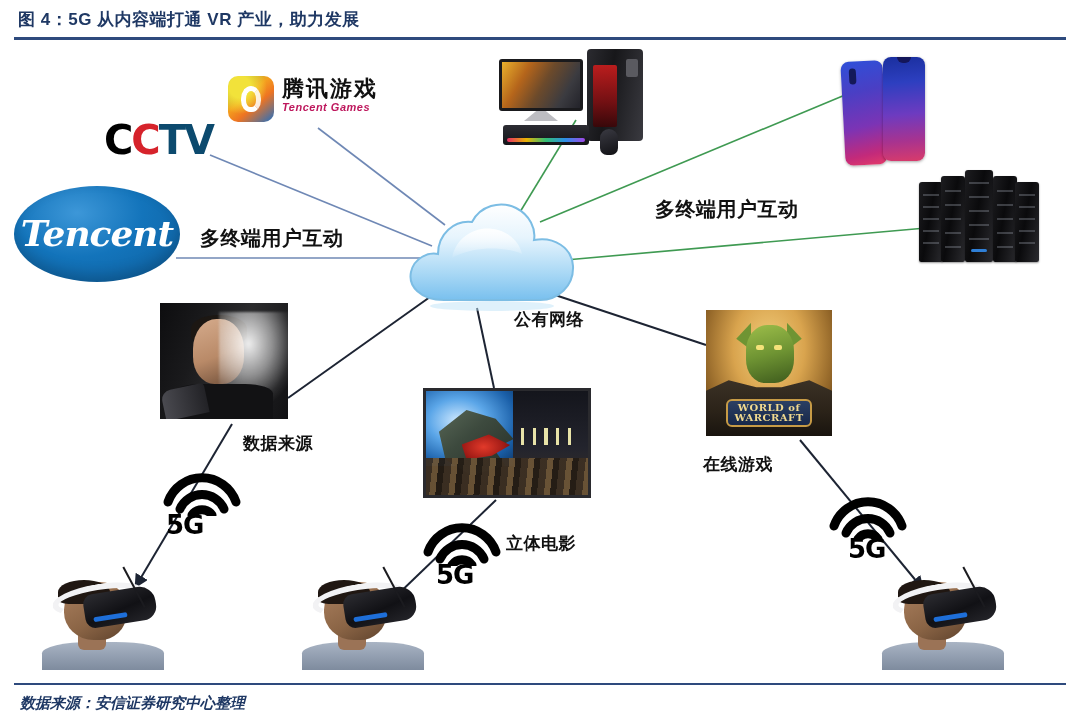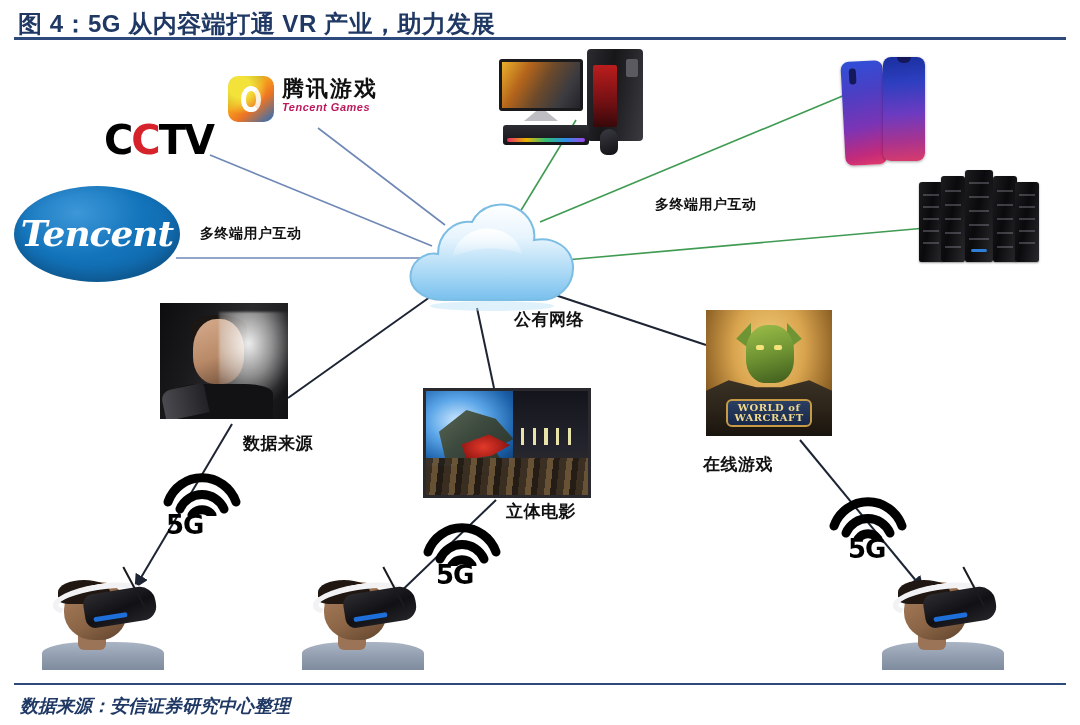--- a/index.html
+++ b/index.html
@@ -16,21 +16,21 @@
     height: 725px;
     background: #ffffff;
     overflow: hidden;
   }
 
   
   #fig-title {
     position: absolute;
     left: 18px;
     top: 8px;
-    font-size: 24px;
+    font-size: 17px;
     font-weight: bold;
     color: #1f3864;
     letter-spacing: 0.5px;
     white-space: nowrap;
     text-align: right;
   }
   #title-rule {
     position: absolute;
     left: 14px;
     top: 37px;
@@ -45,21 +45,21 @@
     left: 14px;
     top: 683px;
     width: 1052px;
     height: 2px;
     background: #2e4a7d;
   }
   #source-note {
     position: absolute;
     left: 20px;
     top: 694px;
-    font-size: 18px;
+    font-size: 15px;
     font-weight: bold;
     font-style: italic;
     color: #1f3864;
     white-space: nowrap;
   }
 
   
   #wires {
     position: absolute;
     left: 0;
@@ -74,35 +74,35 @@
 
   .label {
     position: absolute;
     font-size: 17px;
     font-weight: bold;
     color: #111111;
     white-space: nowrap;
     letter-spacing: 0.5px;
   }
   .label.big {
-    font-size: 14px;
+    font-size: 20px;
   }
 
   
   #cctv-logo {
     left: 104px; top: 120px;
     font-size: 40px;
     font-weight: bold;
     letter-spacing: -2px;
     font-family: "DejaVu Sans", sans-serif;
     line-height: 1;
   }
   #cctv-logo .c1 { color: #000000; }
   #cctv-logo .c2 { color: #d6232b; }
-  #cctv-logo .c3 { color: #000000; }
+  #cctv-logo .c3 { color: #0c4a6e; }
 
   
   #tencent-logo { left: 228px; top: 74px; width: 165px; height: 52px; }
   #tencent-logo .tg-mark {
     position: absolute; left: 0; top: 2px; width: 46px; height: 46px;
     border-radius: 10px;
     background:
       radial-gradient(circle at 26% 24%, #f2e23a 0 22%, rgba(242,226,58,0) 55%),
       linear-gradient(140deg, #7fc241 0%, #f4a01e 42%, #ee7422 62%, #1f6fc4 100%);
   }
@@ -420,21 +420,21 @@
   #wifi-2 { left: 420px; top: 518px; }
   #wifi-2 .g5 { left: 16px; }
   #wifi-3 { left: 826px; top: 492px; }
   #wifi-3 .g5 { left: 22px; }
 
   
   #label-content   { left: 200px; top: 225px; }
   #label-multidev  { left: 655px; top: 196px; }
   #label-cloud     { left: 514px; top: 308px; }
   #label-live      { left: 243px; top: 432px; }
-  #label-cinema    { left: 506px; top: 500px; }
+  #label-cinema    { left: 506px; top: 532px; }
   #label-game      { left: 703px; top: 453px; }
 </style>
 </head>
 <body>
 
 <div id="page">
 
   <div id="fig-title" class="node">图 4：5G 从内容端打通 VR 产业，助力发展</div>
   <div id="title-rule"></div>
 

